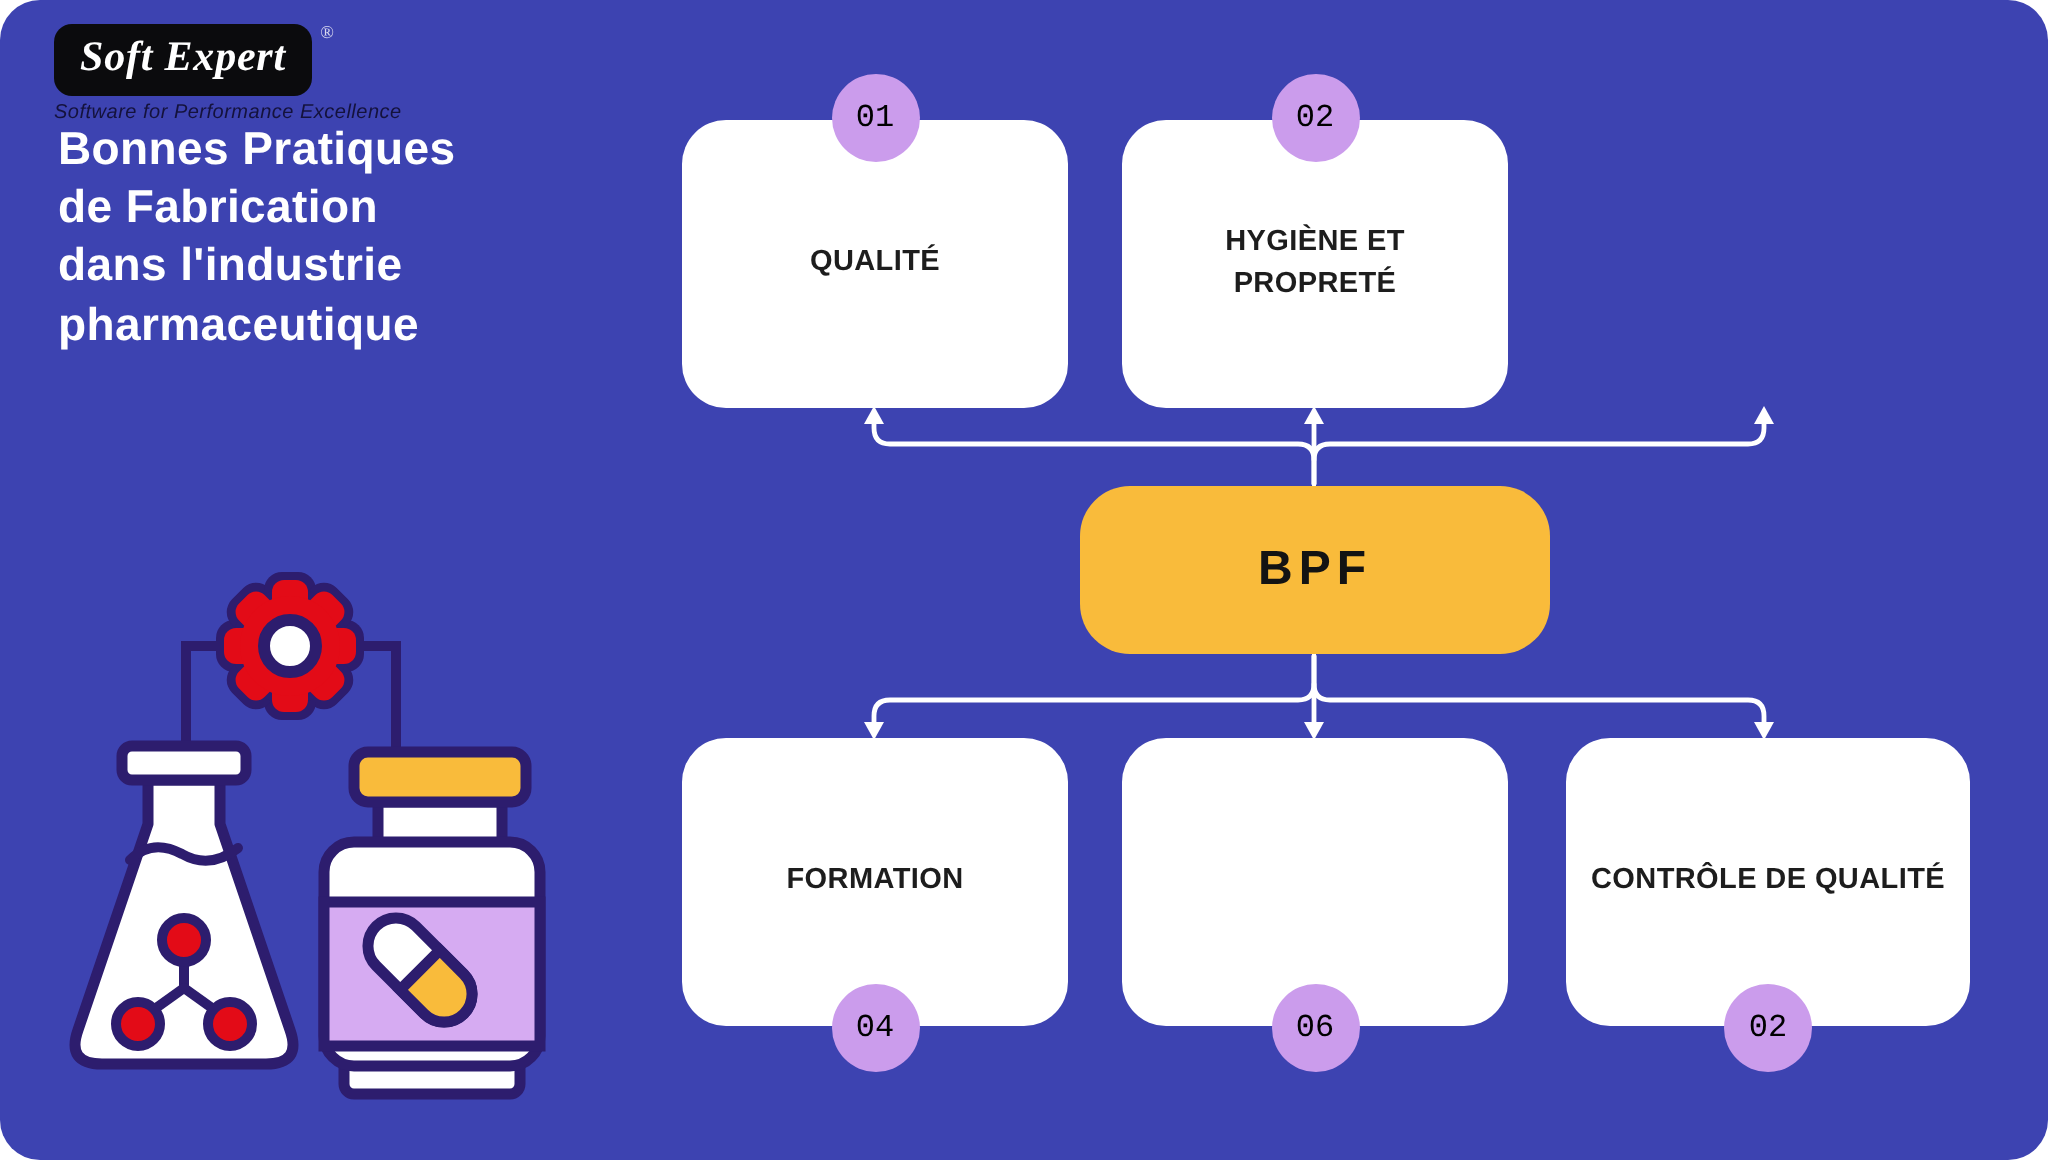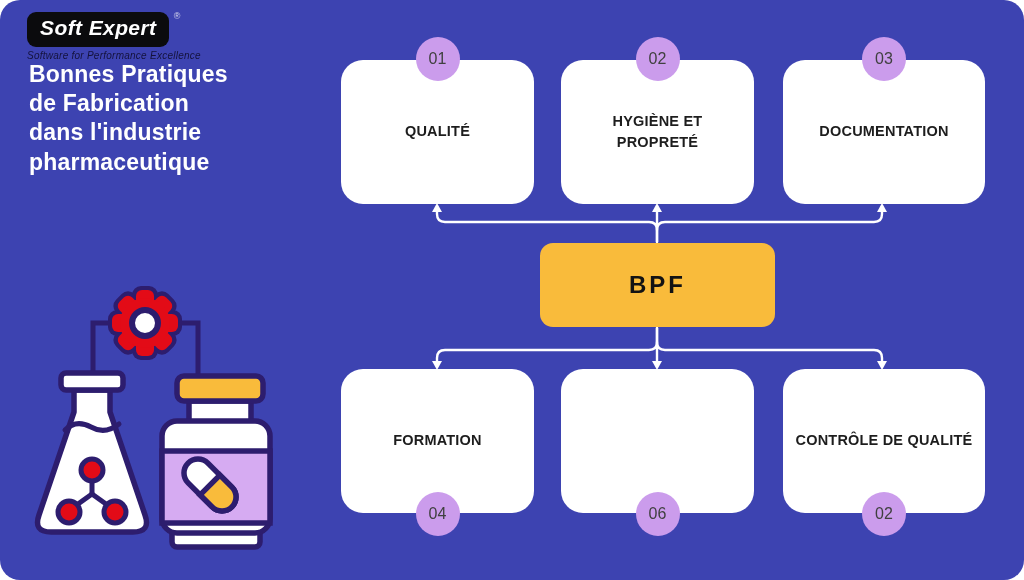--- a/index.html
+++ b/index.html
@@ -6,21 +6,21 @@
   html, body { width: 1024px; height: 580px; background: #ffffff; font-family: "Liberation Sans", sans-serif; }
   .canvas {
     position: absolute; left: 0; top: 0; width: 1024px; height: 580px;
     background: #3d43b1; border-radius: 20px; overflow: hidden;
   }
 
   
   .logo-wrap { position: absolute; left: 27px; top: 12px; }
   .logo-box {
     display: inline-block; background: #0b0b0d; border-radius: 9px;
-    padding: 4px 13px 7px 13px; position: relative;
+    padding: 4px 13px 7px 13px; position: relative; font-family: Liberation Serif, serif;
   }
   .logo-text {
     color: #ffffff; font-weight: 700; font-style: italic;
     font-size: 21px; letter-spacing: 0.4px; white-space: nowrap;
   }
   .reg-mark { position: absolute; top: -1px; right: -11px; font-size: 9px; color: #d9d9ef; font-style: normal; }
   .logo-tagline {
     margin-top: 3px; font-size: 10px; font-style: italic;
     color: #14123c; letter-spacing: 0.25px; white-space: nowrap;
   }
@@ -44,31 +44,31 @@
   .box1 { left: 341px; top: 60px;  width: 193px; height: 144px; }
   .box2 { left: 561px; top: 60px;  width: 193px; height: 144px; }
   .box3 { left: 783px; top: 60px;  width: 202px; height: 144px; }
   .box4 { left: 341px; top: 369px; width: 193px; height: 144px; }
   .box5 { left: 561px; top: 369px; width: 193px; height: 144px; }
   .box6 { left: 783px; top: 369px; width: 202px; height: 144px; }
 
   .num-badge {
     position: absolute; left: 50%; transform: translateX(-50%);
     width: 44px; height: 44px; border-radius: 50%;
-    background: #cb9cec; color: #404040;
-    font-family: Liberation Sans, sans-serif; font-size: 16px;
+    background: #cb9cec; color: #000000;
+    font-family: Liberation Mono, monospace; font-size: 16px;
     display: flex; align-items: center; justify-content: center;
   }
   .badge-top    { top: -23px; }
   .badge-bottom { bottom: -23px; }
 
   
   .bpf-node {
     position: absolute; left: 540px; top: 243px; width: 235px; height: 84px;
-    background: #f9bb3b; border-radius: 13px;
+    background: #f9bb3b; border-radius: 25px;
     display: flex; align-items: center; justify-content: center;
     font-size: 24px; font-weight: 700; color: #131313; letter-spacing: 3px;
   }
 
   
   .connectors, .illustration { position: absolute; pointer-events: none; }
   .connectors { left: 0; top: 0; width: 1024px; height: 580px; }
   .illustration { left: 30px; top: 280px; width: 270px; height: 280px; }
 </style>
 </head>
@@ -108,24 +108,20 @@
     </g>
   </svg>
 
   <div class="topic-box box1">
     <div class="num-badge badge-top">01</div>
     <div class="topic-label">QUALITÉ</div>
   </div>
   <div class="topic-box box2">
     <div class="num-badge badge-top">02</div>
     <div class="topic-label">HYGIÈNE ET PROPRETÉ</div>
-  </div>
-  <div class="topic-box box3">
-    <div class="num-badge badge-top">03</div>
-    <div class="topic-label">DOCUMENTATION</div>
   </div>
 
   <div class="bpf-node">BPF</div>
 
   <div class="topic-box box4">
     <div class="num-badge badge-bottom">04</div>
     <div class="topic-label">FORMATION</div>
   </div>
   <div class="topic-box box5">
     <div class="num-badge badge-bottom">06</div>

